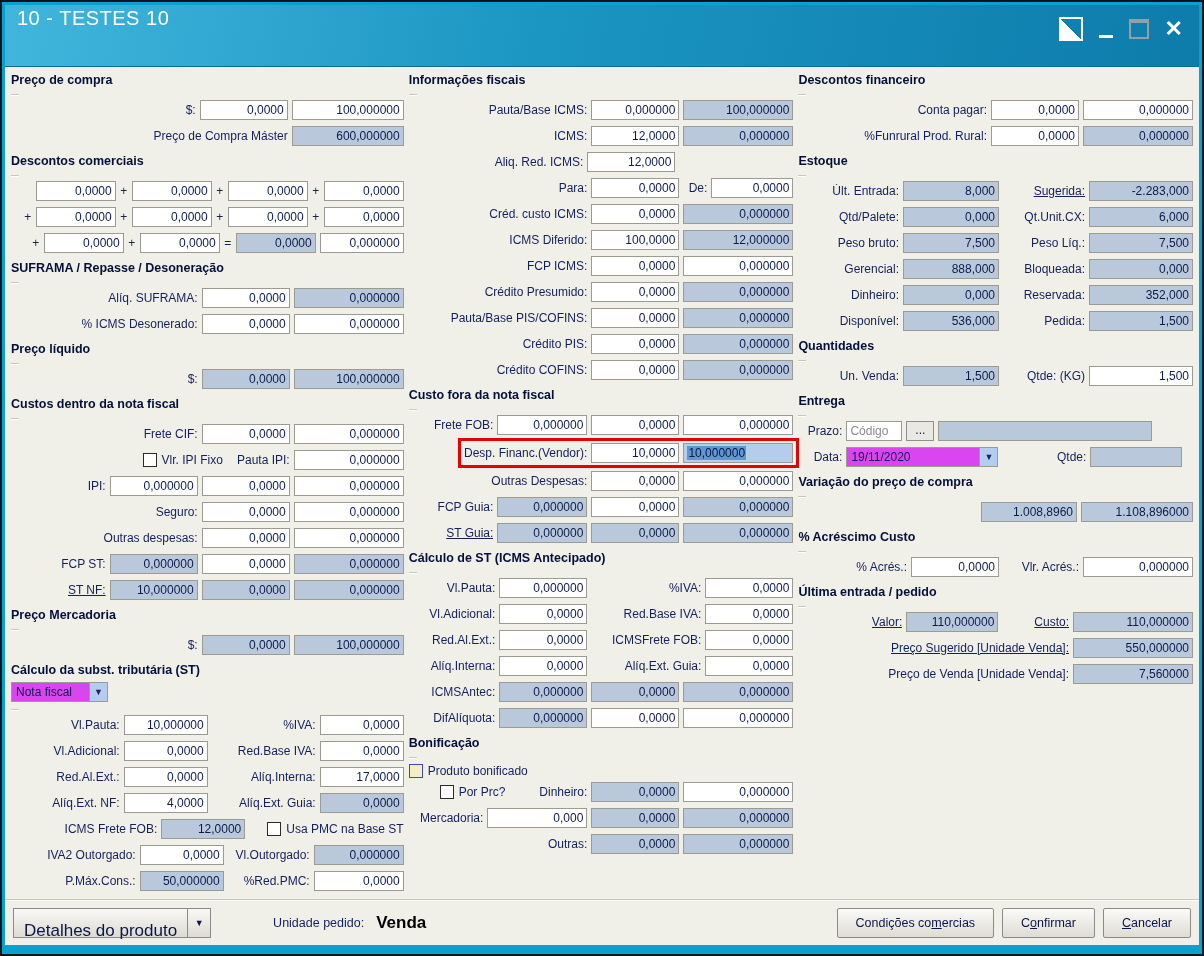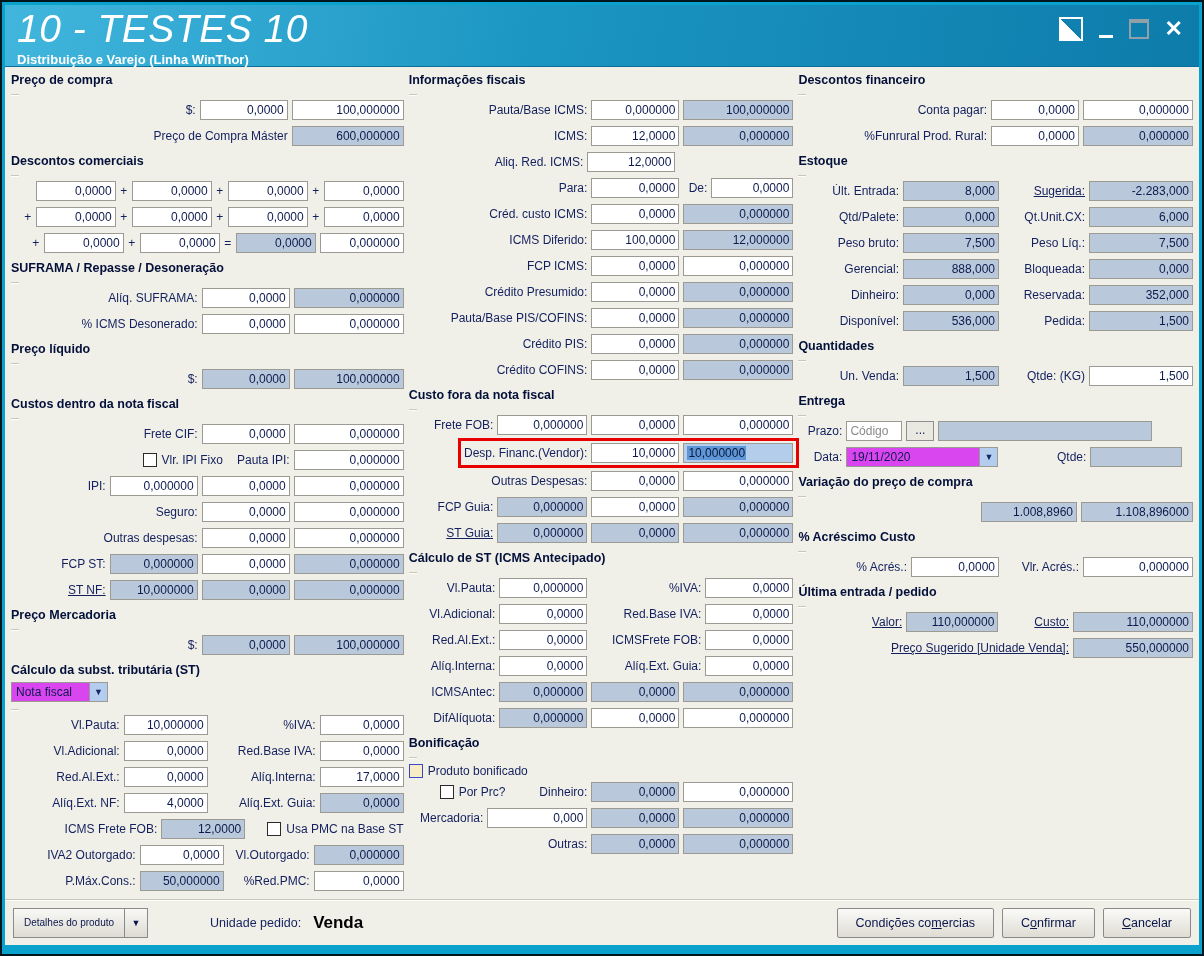--- a/index.html
+++ b/index.html
@@ -1,18 +1,18 @@
 <!DOCTYPE html>
 <html><head>
 <meta charset="utf-8">
 <style>
   html,body{margin:0;padding:0;background:#03131d;font-family:"Liberation Sans",sans-serif;}
   .window{width:1204px;height:956px;box-sizing:border-box;border:2px solid #02161f;background:#0aa2cc;padding:3px;position:relative;}
   .titlebar{height:62px;background:linear-gradient(100deg,#41b6dd 0%,#1b95c2 45%,#0d7cab 100%);position:relative;padding:2px 12px;box-sizing:border-box;border-bottom:1px solid #0c6e96;}
-  .wtitle{color:#fff;font-size:39px;letter-spacing:.5px;font-style:italic;}
+  .wtitle{color:#fff;font-size:20px;letter-spacing:.5px;}
   .wsub{color:#fff;font-size:13px;font-weight:bold;margin-top:1px;}
   .wbtns{position:absolute;top:12px;right:16px;display:flex;gap:16px;align-items:center;height:24px;}
   .icn-restore{width:20px;height:20px;border:2px solid #fff;background:linear-gradient(to top right,#fff 49%,transparent 50%);}
   .icn-min{width:14px;height:3px;background:#fff;margin-top:14px;}
   .icn-max{width:16px;height:14px;border:2px solid #8fa0a8;border-top-width:4px;}
   .icn-close{color:#fff;font-size:22px;font-weight:bold;line-height:22px;}
   .content{display:flex;gap:5px;padding:4px 6px;background:#f0efe8;height:832px;box-sizing:border-box;overflow:hidden;}
   .col{display:flex;flex-direction:column;}
   .col0{width:396px;}.col1{width:388px;}.col2{width:398px;}
   .cap{display:flex;align-items:flex-start;gap:5px;margin:2px 0 4px;flex-direction:column;}
@@ -33,34 +33,33 @@
   .chk .box{width:12px;height:12px;background:#fff;border:1px solid #2a2a2a;flex:0 0 auto;}
   .chk.blue .box{background:#f7ecc6;border:1px solid #3b49c9;}
   .chklabel{font-size:12px;color:#13205e;white-space:nowrap;}
   .combo{display:flex;height:20px;border:1px solid #9b9b93;background:#d946ef;box-sizing:border-box;flex:0 0 auto;}
   .combo .cval{padding:0 4px;font-size:12px;color:#0d1a4e;line-height:18px;flex:1;overflow:hidden;white-space:nowrap;}
   .combo .cbtn{width:17px;background:#b4cdee;border-left:1px solid #9b9b93;color:#16256b;font-size:9px;text-align:center;line-height:18px;}
   .btnsm{height:20px;border:1px solid #8f8f8f;background:#e9e9e2;font-size:12px;color:#13205e;text-align:center;line-height:17px;box-sizing:border-box;flex:0 0 auto;}
   .redwrap{display:flex;align-items:center;gap:4px;border:3px solid #e60000;padding:2px 3px;margin:-3px -6px -3px 0;}
   .bottombar{height:46px;background:#f0efe8;border-top:1px solid #c8c8ba;box-shadow:inset 0 1px 0 #fffef8;display:flex;align-items:center;padding:0 8px;gap:12px;box-sizing:border-box;}
   .splitbtn{display:flex;height:30px;}
-  .splitbtn .main{padding:0 10px;line-height:28px;background:linear-gradient(#f8f8f6,#dddbd2);border:1px solid #8a8a8a;font-size:10px;color:#0a164a;}
+  .splitbtn .main{padding:8px 10px;line-height:28px;background:linear-gradient(#f8f8f6,#dddbd2);border:1px solid #8a8a8a;font-size:17px;color:#0a164a;}
   .splitbtn .arrow{width:22px;background:linear-gradient(#f8f8f6,#dddbd2);border:1px solid #8a8a8a;border-left:none;text-align:center;line-height:28px;font-size:9px;color:#0a164a;}
   .unitlab{font-size:12.5px;color:#13205e;margin-left:50px;}
   .unitval{font-size:17px;font-weight:bold;color:#000;}
   .btngrp{margin-left:auto;display:flex;gap:8px;}
   .btn{height:30px;padding:0 18px;background:linear-gradient(#fafaf8,#dedcd3);border:1px solid #8a8a8a;border-radius:2px;font-size:12.5px;color:#0a164a;line-height:28px;}
 </style>
 </head>
 <body>
 
 <div class="window">
   <div class="titlebar">
     <div class="wtitle">10 - TESTES 10</div>
-    <div class="wsub">Distribuição e Varejo (Linha WinThor)</div>
     <div class="wbtns">
       <div class="icn-restore"></div>
       <div class="icn-min"></div>
       <div class="icn-max"></div>
       <div class="icn-close">✕</div>
     </div>
   </div>
 
   <div class="content">
     <div class="col col0">
@@ -551,20 +550,24 @@
           <div class="row">
             <div class="lab u">Valor:</div>
             <div class="fld ro" style="width: 92px;">110,000000</div>
             <div class="sp" style="width: 28px;"></div>
             <div class="lab u">Custo:</div>
             <div class="fld ro" style="width: 120px;">110,000000</div>
           </div>
           <div class="row">
             <div class="lab u">Preço Sugerido [Unidade Venda]:</div>
             <div class="fld ro" style="width: 120px;">550,000000</div>
+          </div>
+          <div class="row">
+            <div class="lab">Preço de Venda [Unidade Venda]:</div>
+            <div class="fld ro" style="width: 120px;">7,560000</div>
           </div>
         </div>
       </div>
   </div>
 
   <div class="bottombar">
     <div class="splitbtn">
       <div class="main">Detalhes do produto</div>
       <div class="arrow">▼</div>
     </div>

